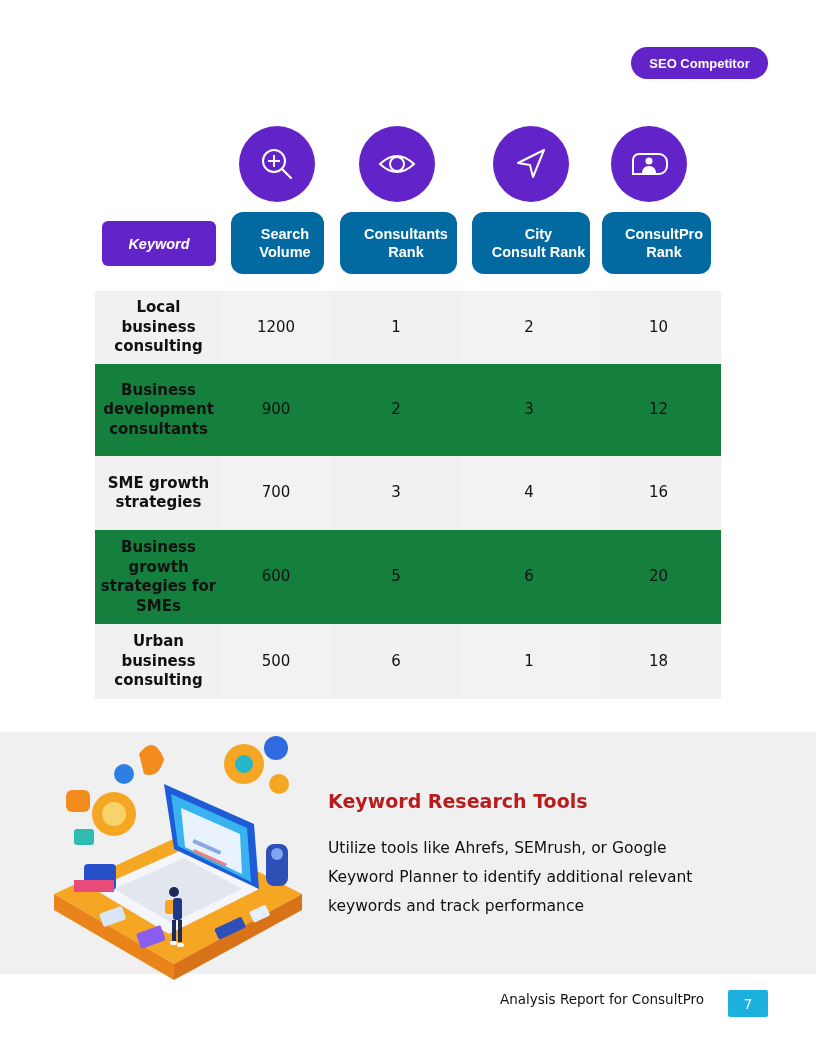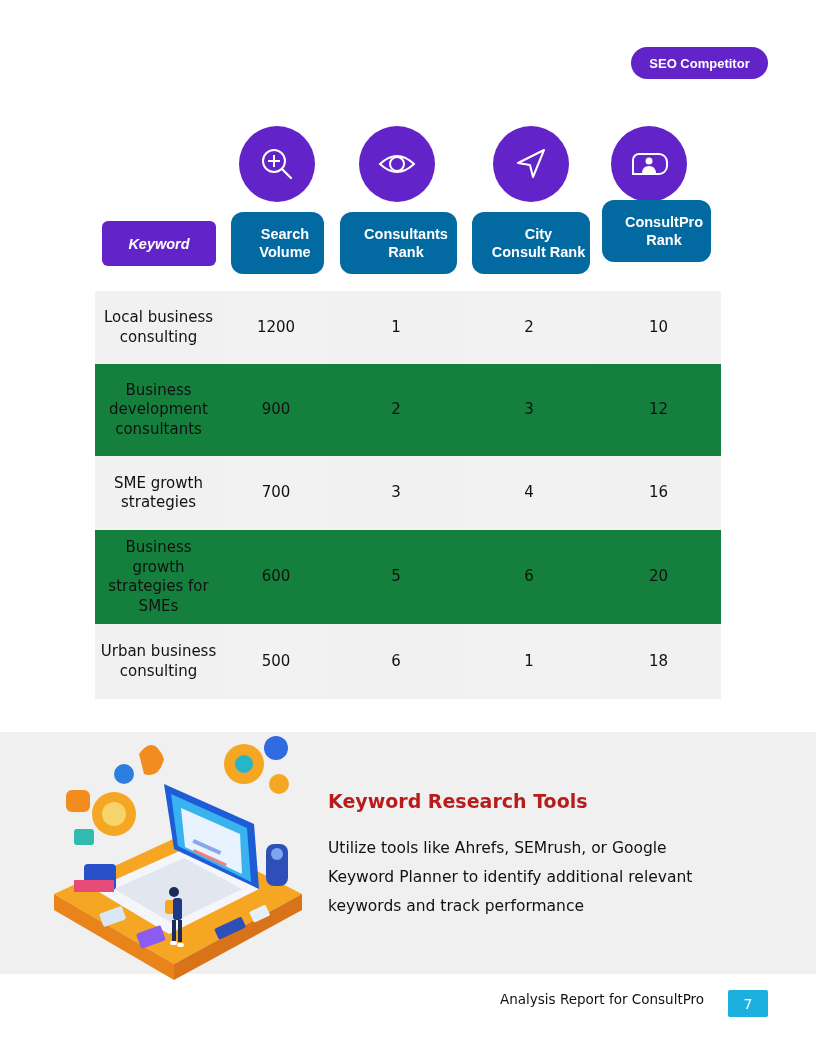--- a/index.html
+++ b/index.html
@@ -30,21 +30,21 @@
     .table {
       position: absolute; left: 95px; top: 291px; width: 626px;
     }
     .row { display: flex; width: 626px; }
     .row.odd { background: #f1f1f1; }
     .row.even { background: #15803d; }
     .cell {
       display: flex; align-items: center; justify-content: center; text-align: center;
       font-size: 15px; line-height: 19.5px; color: #111;
     }
-    .cell.kw { width: 127px; font-weight: normal; padding: 16px 4px; }
+    .cell.kw { width: 127px; font-weight: bold; padding: 16px 4px; }
     .c1 { width: 108px; }
     .c2 { width: 132px; }
     .c3 { width: 134px; }
     .c4 { width: 125px; }
     .row.odd .cell.kw, .row.odd .c2, .row.odd .c4 { background: #f1f1f1; }
     .row.odd .c1, .row.odd .c3 { background: #f2f2f2; }
 
     .band {
       position: absolute; left: 0; top: 732px; width: 816px; height: 242px; background: #f0f0f0;
     }
@@ -105,21 +105,21 @@
 </div>
 <div class="hdr cyan" style="left:231px; top:212px; width:93px; height:62px;">
   <span><span>Search</span><br><span>Volume</span></span>
 </div>
 <div class="hdr cyan" style="left:340px; top:212px; width:117px; height:62px;">
   <span><span>Consultants</span><br><span>Rank</span></span>
 </div>
 <div class="hdr cyan" style="left:472px; top:212px; width:118px; height:62px;">
   <span><span>City</span><br><span>Consult Rank</span></span>
 </div>
-<div class="hdr cyan" style="left:602px; top:200px; width:109px; height:62px;">
+<div class="hdr cyan" style="left:602px; top:212px; width:109px; height:62px;">
   <span><span>ConsultPro</span><br><span>Rank</span></span>
 </div>
 
 <div class="table">
   <div class="row odd" style="height:73px;">
     <div class="cell kw">Local business consulting</div>
     <div class="cell c1">1200</div>
     <div class="cell c2">1</div>
     <div class="cell c3">2</div>
     <div class="cell c4">10</div>

